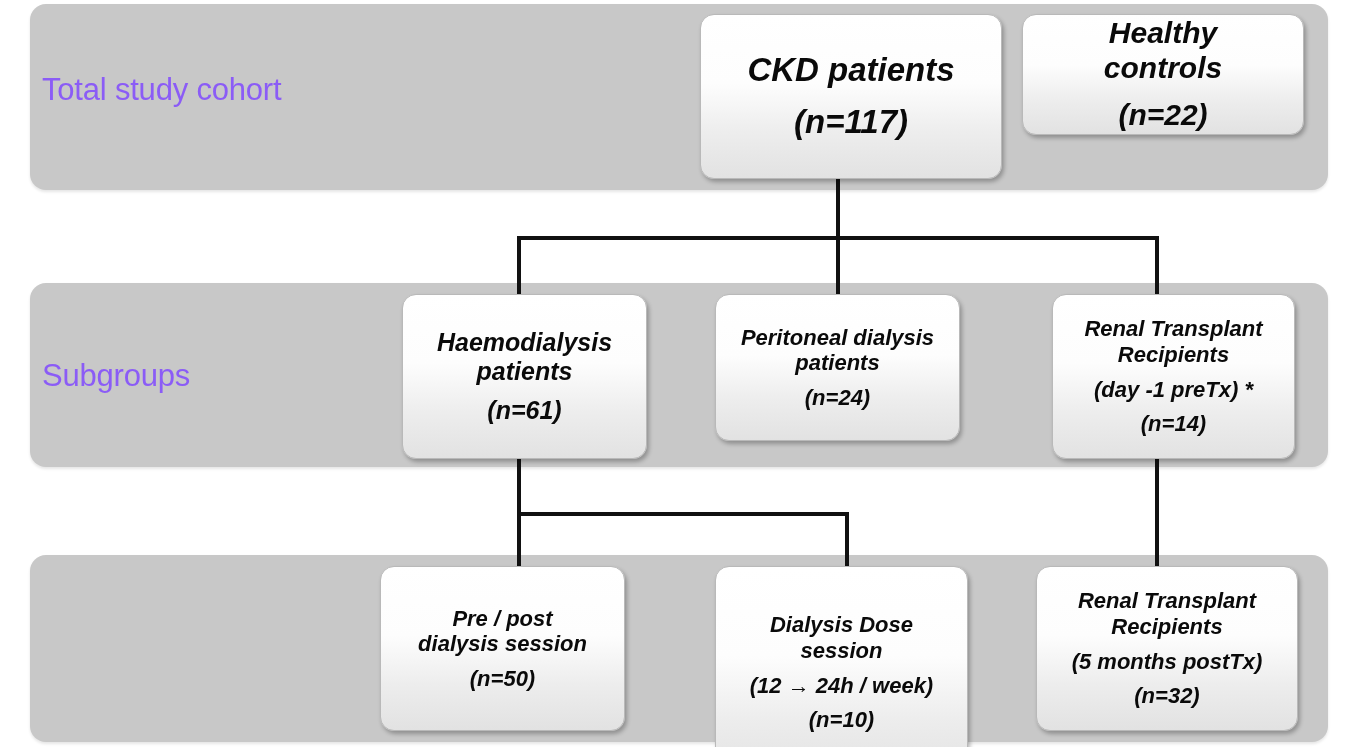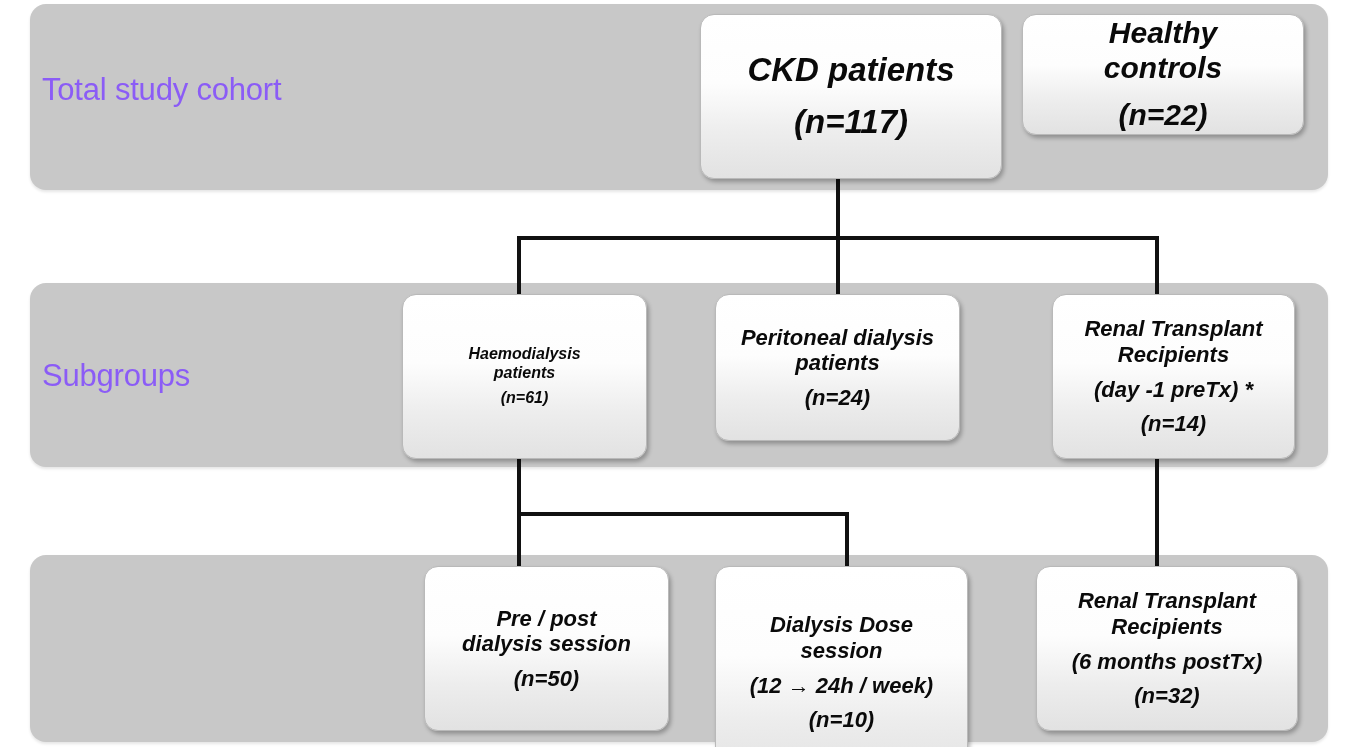--- a/index.html
+++ b/index.html
@@ -75,34 +75,34 @@
     font-size: 33px;
   }
   #node-healthy {
     left: 1022px; top: 14px; width: 282px; height: 121px;
     font-size: 30px;
   }
 
   
   #node-hd {
     left: 402px; top: 294px; width: 245px; height: 165px;
-    font-size: 16px;
+    font-size: 25px;
   }
   #node-pd {
     left: 715px; top: 294px; width: 245px; height: 147px;
     font-size: 22px;
   }
   #node-rtr-pre {
     left: 1052px; top: 294px; width: 243px; height: 165px;
     font-size: 22px;
   }
 
   
   #node-prepost {
-    left: 424px; top: 566px; width: 245px; height: 165px;
+    left: 380px; top: 566px; width: 245px; height: 165px;
     font-size: 22px;
   }
   #node-dose {
     left: 715px; top: 566px; width: 253px; height: 213px;
     font-size: 22px;
   }
   #node-rtr-post {
     left: 1036px; top: 566px; width: 262px; height: 165px;
     font-size: 22px;
   }
@@ -197,17 +197,17 @@
   <div class="node" id="node-dose">
     <span class="line">Dialysis Dose</span>
     <span class="line">session</span>
     <span class="line gap">(12 → 24h / week)</span>
     <span class="line gap">(n=10)</span>
   </div>
 
   <div class="node" id="node-rtr-post">
     <span class="line">Renal Transplant</span>
     <span class="line">Recipients</span>
-    <span class="line gap">(6 months postTx)</span>
+    <span class="line gap">(5 months postTx)</span>
     <span class="line gap">(n=32)</span>
   </div>
 
 </div>
 
 </body></html>

